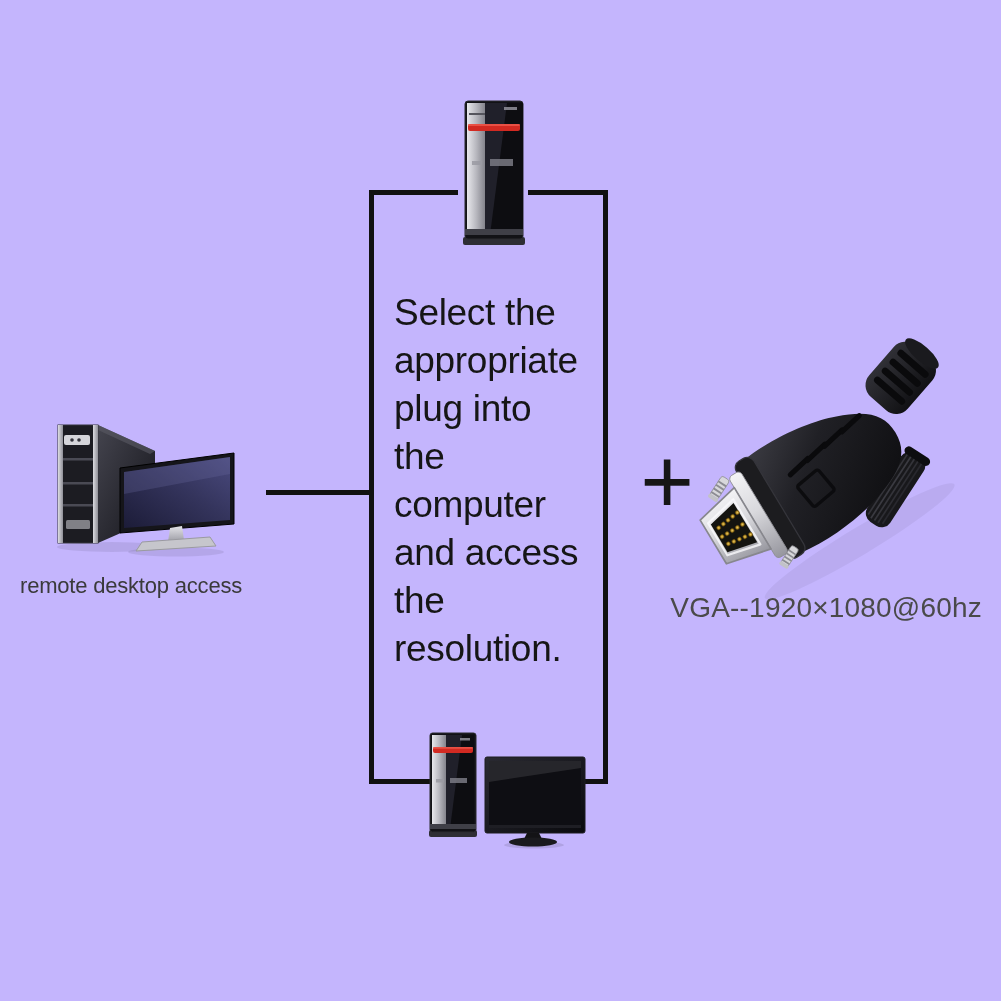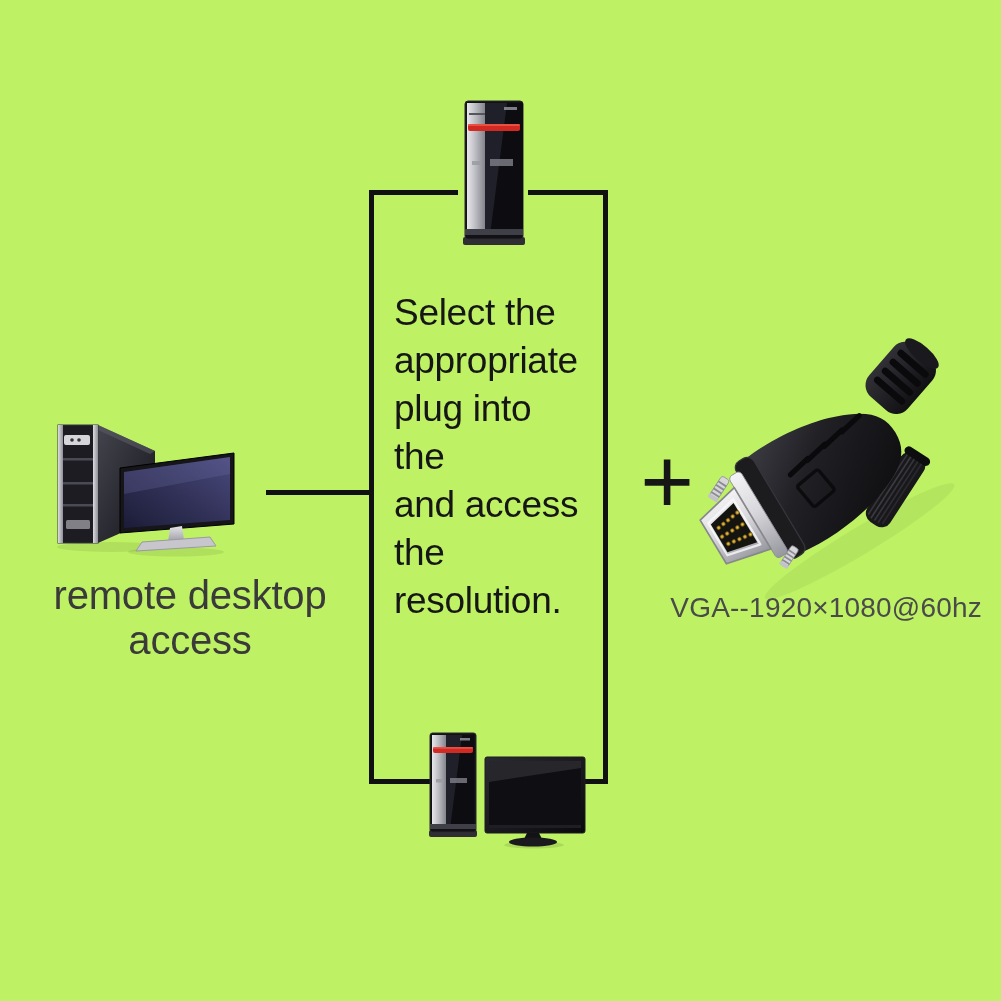--- a/index.html
+++ b/index.html
@@ -1,28 +1,28 @@
 <!DOCTYPE html>
 <html><head>
 <meta charset="utf-8">
 <style>
   html,body{margin:0;padding:0;background:#ffffff;}
   #canvas{
-    position:relative;width:1001px;height:1001px;background:#bef264;overflow:hidden;
+    position:relative;width:1001px;height:1001px;background:#c4b5fd;overflow:hidden;
     font-family:"Liberation Sans", sans-serif;
   }
   .abs{position:absolute;}
   .bline{position:absolute;background:#111111;}
   .instruction{
     position:absolute;left:394px;top:289px;width:212px;
     font-size:37px;line-height:48px;letter-spacing:-0.3px;color:#161616;white-space:nowrap;
   }
   .cap-remote{
-    position:absolute;left:20px;top:573px;width:340px;text-align:center;
-    font-size:40px;color:#3a3a3a;letter-spacing:-0.2px;
+    position:absolute;left:20px;top:573px;width:340px;
+    font-size:22px;color:#3a3a3a;letter-spacing:-0.2px;
   }
   .cap-vga{
     position:absolute;left:642px;top:592px;width:340px;text-align:right;
     font-size:28px;color:#4a4a4a;letter-spacing:0.2px;
   }
   .plus{
     position:absolute;left:632px;top:446px;width:70px;height:70px;
     display:flex;align-items:center;justify-content:center;
     font-size:92px;font-weight:400;color:#161616;line-height:70px;
   }
@@ -62,20 +62,21 @@
     <rect x="12" y="63" width="10" height="4" fill="#9a9aa2" opacity="0.85"></rect>
     <rect x="30" y="61" width="23" height="7" fill="#7a7a84" opacity="0.85"></rect>
     <rect x="5" y="131" width="58" height="6" fill="#3f3f47"></rect>
   </svg>
 
   <div class="instruction">
     <div>Select the</div>
     <div>appropriate</div>
     <div>plug into</div>
     <div>the</div>
+    <div>computer</div>
     <div>and access</div>
     <div>the</div>
     <div>resolution.</div>
   </div>
 
   <svg class="abs" style="left:42px;top:404px;width:305px;height:155px;" viewBox="0 0 305 155">
     <defs>
       <linearGradient id="lSilver" x1="0" y1="0" x2="1" y2="0">
         <stop offset="0" stop-color="#dcdce1"></stop>
           <stop offset="1" stop-color="#8f8f97"></stop>

